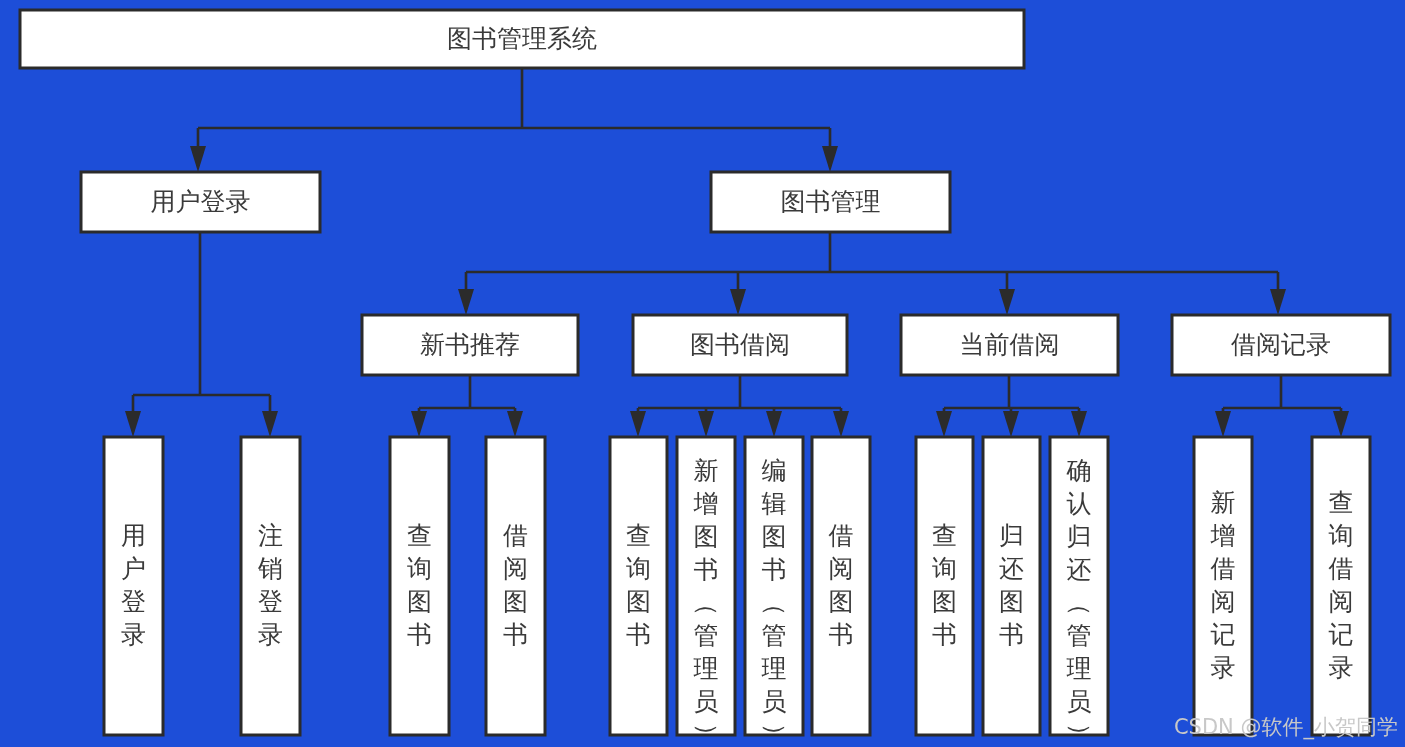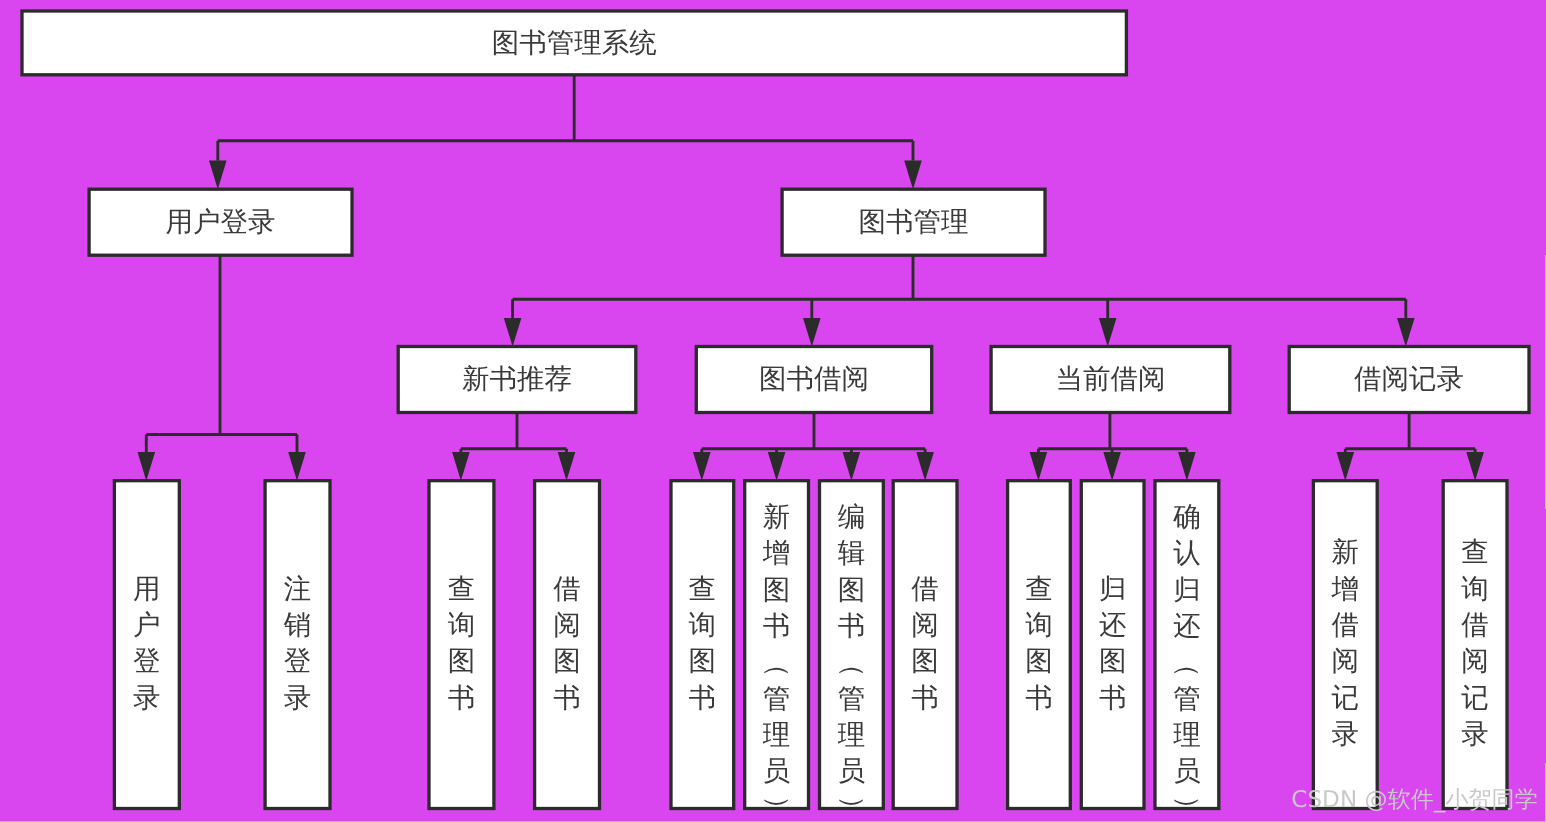--- a/index.html
+++ b/index.html
@@ -11,21 +11,21 @@
   body {
     width: 1405px;
     height: 747px;
     overflow: hidden;
     font-family: "DejaVu Sans", "Liberation Sans", sans-serif;
   }
   #diagram-root {
     position: relative;
     width: 1405px;
     height: 747px;
-    background: #d946ef;
+    background: #1d4ed8;
   }
   svg#diagram-canvas {
     position: absolute;
     left: 0;
     top: 0;
     width: 1405px;
     height: 747px;
     display: block;
   }
   .node-box {

